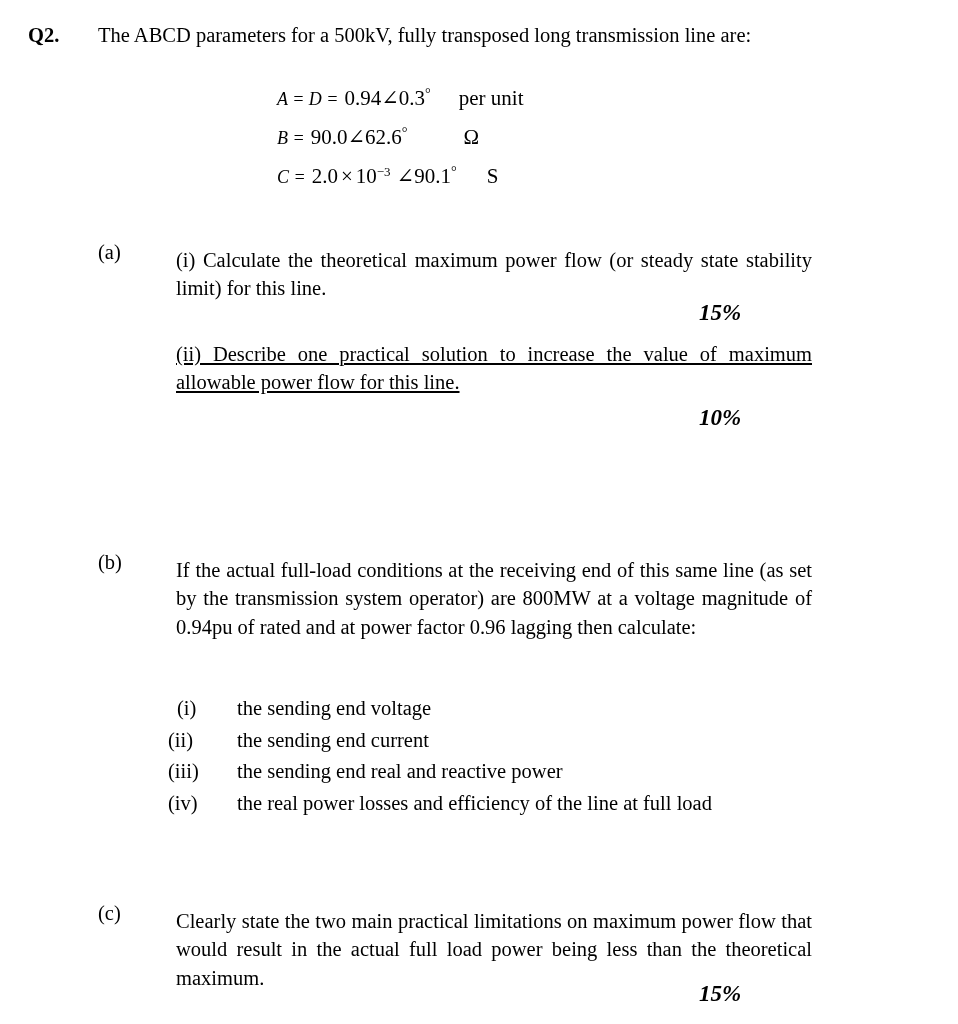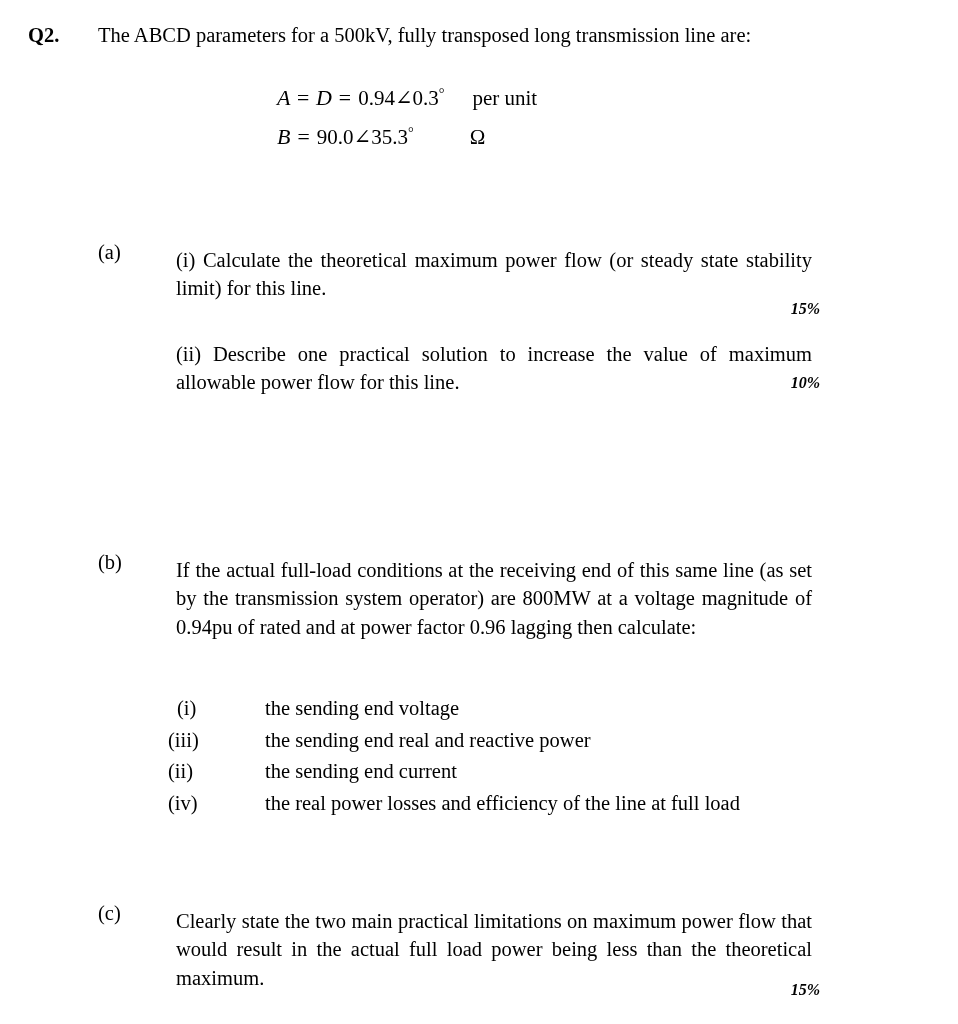--- a/index.html
+++ b/index.html
@@ -52,21 +52,21 @@
     line-height: 1.0;
   }
   .eq {
     display: block;
     white-space: nowrap;
     margin-bottom: 16px;
     font-size: 21px;
   }
   .eq .var {
     font-style: italic;
-    font-size: 22px;
+    font-size: 18px;
   }
   .eq .op {
     padding: 0 3px;
   }
   .eq .ang {
     font-size: 21px;
   }
   .eq sup {
     font-size: 0.62em;
     vertical-align: 0.52em;
@@ -117,22 +117,22 @@
     left: 168px;
     width: 652px;
     line-height: 1.38;
   }
 
   
   .marks {
     position: absolute;
     font-weight: bold;
     font-style: italic;
-    font-size: 16px;
-    text-align: right;
+    font-size: 23px;
+    text-align: center;
   }
 
   
   .roman-list {
     position: absolute;
     left: 168px;
     width: 660px;
   }
   .roman-item {
     display: flex;
@@ -144,81 +144,83 @@
     width: 69px;
     flex: none;
     text-align: left;
   }
   .roman-num.indent1 {
     padding-left: 9px;
     width: 60px;
   }
   .roman-text {
     flex: 1;
-    margin-left: 28px;
   }
 </style>
 </head>
 <body>
 
 <div class="page">
 
   <div class="q-row">
     <div class="q-label">Q2.</div>
     <div class="q-body">The ABCD parameters for a 500kV, fully transposed long transmission line are:</div>
   </div>
 
   <div class="equations">
 
     <span class="eq">
       <span class="var">A = D =</span><span class="op"></span><span>0.94</span><span class="ang">∠</span><span>0.3</span><span class="deg">°</span><span class="unit">per unit</span>
     </span>
 
     <span class="eq">
-      <span class="var">B =</span><span class="op"></span><span>90.0</span><span class="ang">∠</span><span>35.3</span><span class="deg">°</span><span class="unit-wide">Ω</span>
+      <span class="var">B =</span><span class="op"></span><span>90.0</span><span class="ang">∠</span><span>62.6</span><span class="deg">°</span><span class="unit-wide">Ω</span>
     </span>
 
+    <span class="eq">
+      <span class="var">C =</span><span class="op"></span><span>2.0</span><span class="op">×</span><span>10</span><sup>−3</sup><span style="padding-left:6px"></span><span class="ang">∠</span><span>90.1</span><span class="deg">°</span><span class="unit-mid">S</span>
+    </span>
 
   </div>
 
   <div class="part" style="top:238px;">
     <div class="part-label">(a)</div>
     <div class="part-body">
       <p class="para">(i) Calculate the theoretical maximum power flow (or steady state stability limit) for this line.</p>
     </div>
   </div>
 
   <div class="marks" style="top:300px; left:620px; width:200px;">15%</div>
 
-  <div class="note-block" style="top:332px;">
+  <div class="note-block" style="top:332px;text-decoration:underline;">
     <p class="para">(ii) Describe one practical solution to increase the value of maximum allowable power flow for this line.</p>
   </div>
 
-  <div class="marks" style="top:374px; left:620px; width:200px;">10%</div>
+  <div class="marks" style="top:405px; left:620px; width:200px;">10%</div>
 
 
   <div class="part" style="top:548px;">
     <div class="part-label">(b)</div>
     <div class="part-body">
       <p class="para">If the actual full-load conditions at the receiving end of this same line (as set by the transmission system operator) are 800MW at a voltage magnitude of 0.94pu of rated and at power factor 0.96 lagging then calculate:</p>
     </div>
   </div>
 
   <div class="roman-list" style="top:698px;">
     <div class="roman-item">
       <span class="roman-num indent1">(i)</span>
       <span class="roman-text">the sending end voltage</span>
     </div>
     <div class="roman-item">
+      <span class="roman-num">(ii)</span>
+      <span class="roman-text">the sending end current</span>
+    </div>
+    <div class="roman-item">
       <span class="roman-num">(iii)</span>
       <span class="roman-text">the sending end real and reactive power</span>
-    </div>
-    <div class="roman-item">
-      <span class="roman-num">(ii)</span>
-      <span class="roman-text">the sending end current</span>
     </div>
     <div class="roman-item">
       <span class="roman-num">(iv)</span>
       <span class="roman-text">the real power losses and efficiency of the line at full load</span>
     </div>
   </div>
 
 
   <div class="part" style="top:899px;">
     <div class="part-label">(c)</div>

